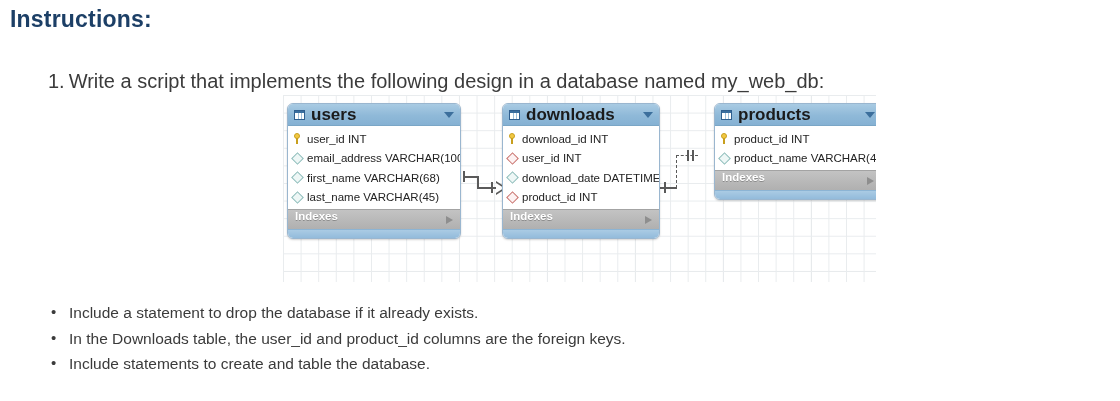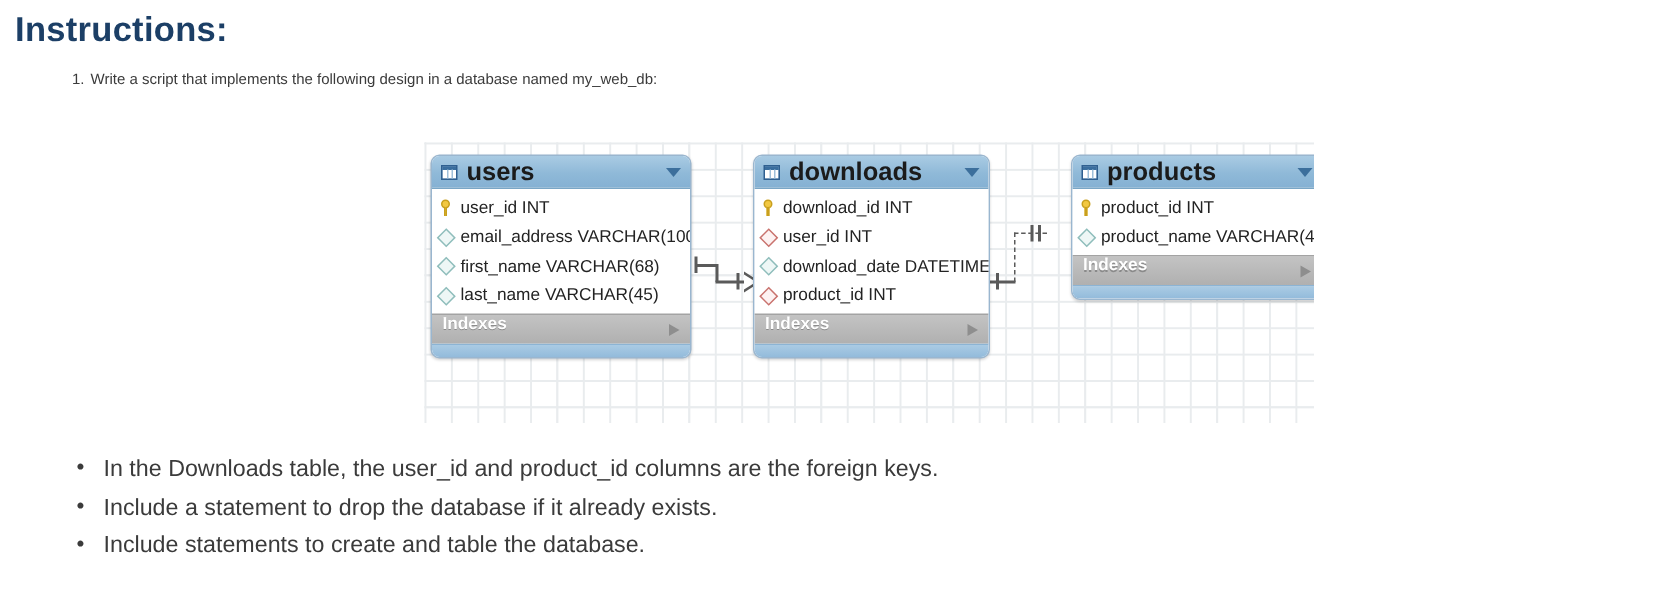--- a/index.html
+++ b/index.html
@@ -12,22 +12,22 @@
     position:relative;
   }
   
   .page-title{
     position:absolute;left:10px;top:6px;
     font-size:23px;font-weight:bold;
     color:#1c3f66;letter-spacing:.2px;
   }
   
   .instruction-line{
-    position:absolute;left:48px;top:48px;
-    font-size:10px;color:#3b3b3b;
+    position:absolute;left:48px;top:70px;
+    font-size:20px;color:#3b3b3b;
     white-space:nowrap;
   }
   .instruction-line .num{margin-right:4px;}
   
   .bullet-list{
     position:absolute;left:47px;top:300px;
     margin:0;padding:0;list-style:none;
   }
   .bullet-list li{
     font-size:15.5px;color:#3b3b3b;
@@ -323,16 +323,16 @@
     <div class="tbl-indexes">
       <span class="lbl">Indexes</span>
       <span class="idx-caret"></span>
     </div>
     <div class="tbl-foot"></div>
   </div>
 
 </div>
 
 <ul class="bullet-list">
+  <li>Include a statement to drop the database if it already exists.</li>
   <li>In the Downloads table, the user_id and product_id columns are the foreign keys.</li>
-  <li>Include a statement to drop the database if it already exists.</li>
   <li>Include statements to create and table the database.</li>
 </ul>
 
 </body></html>

